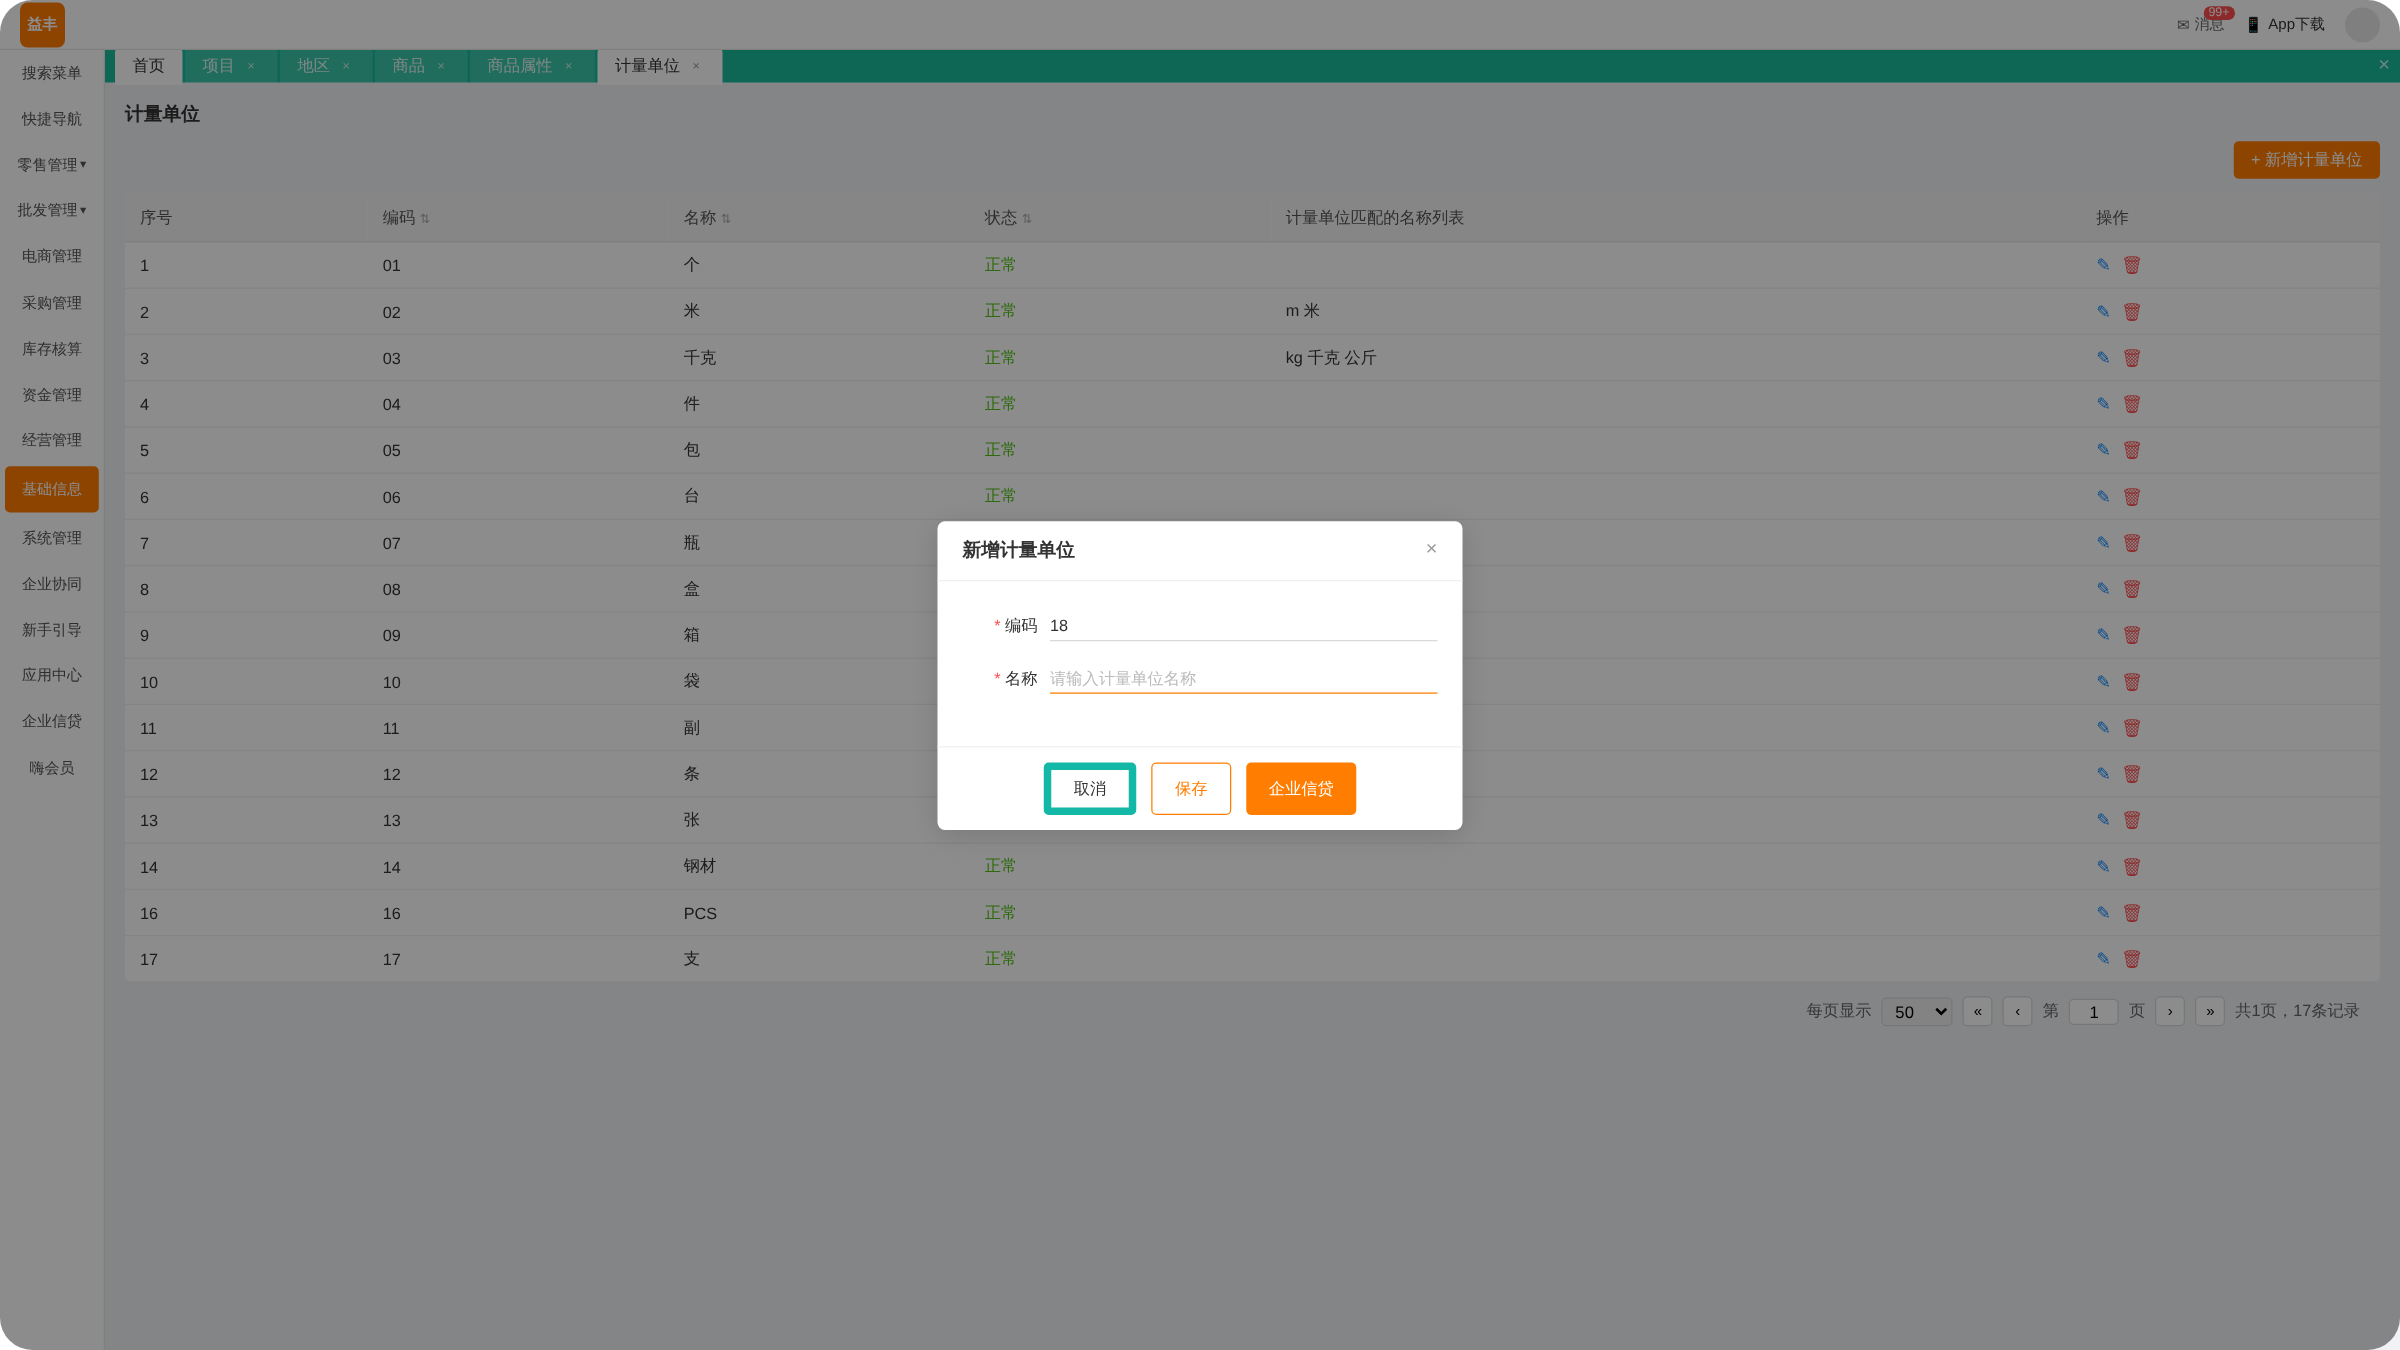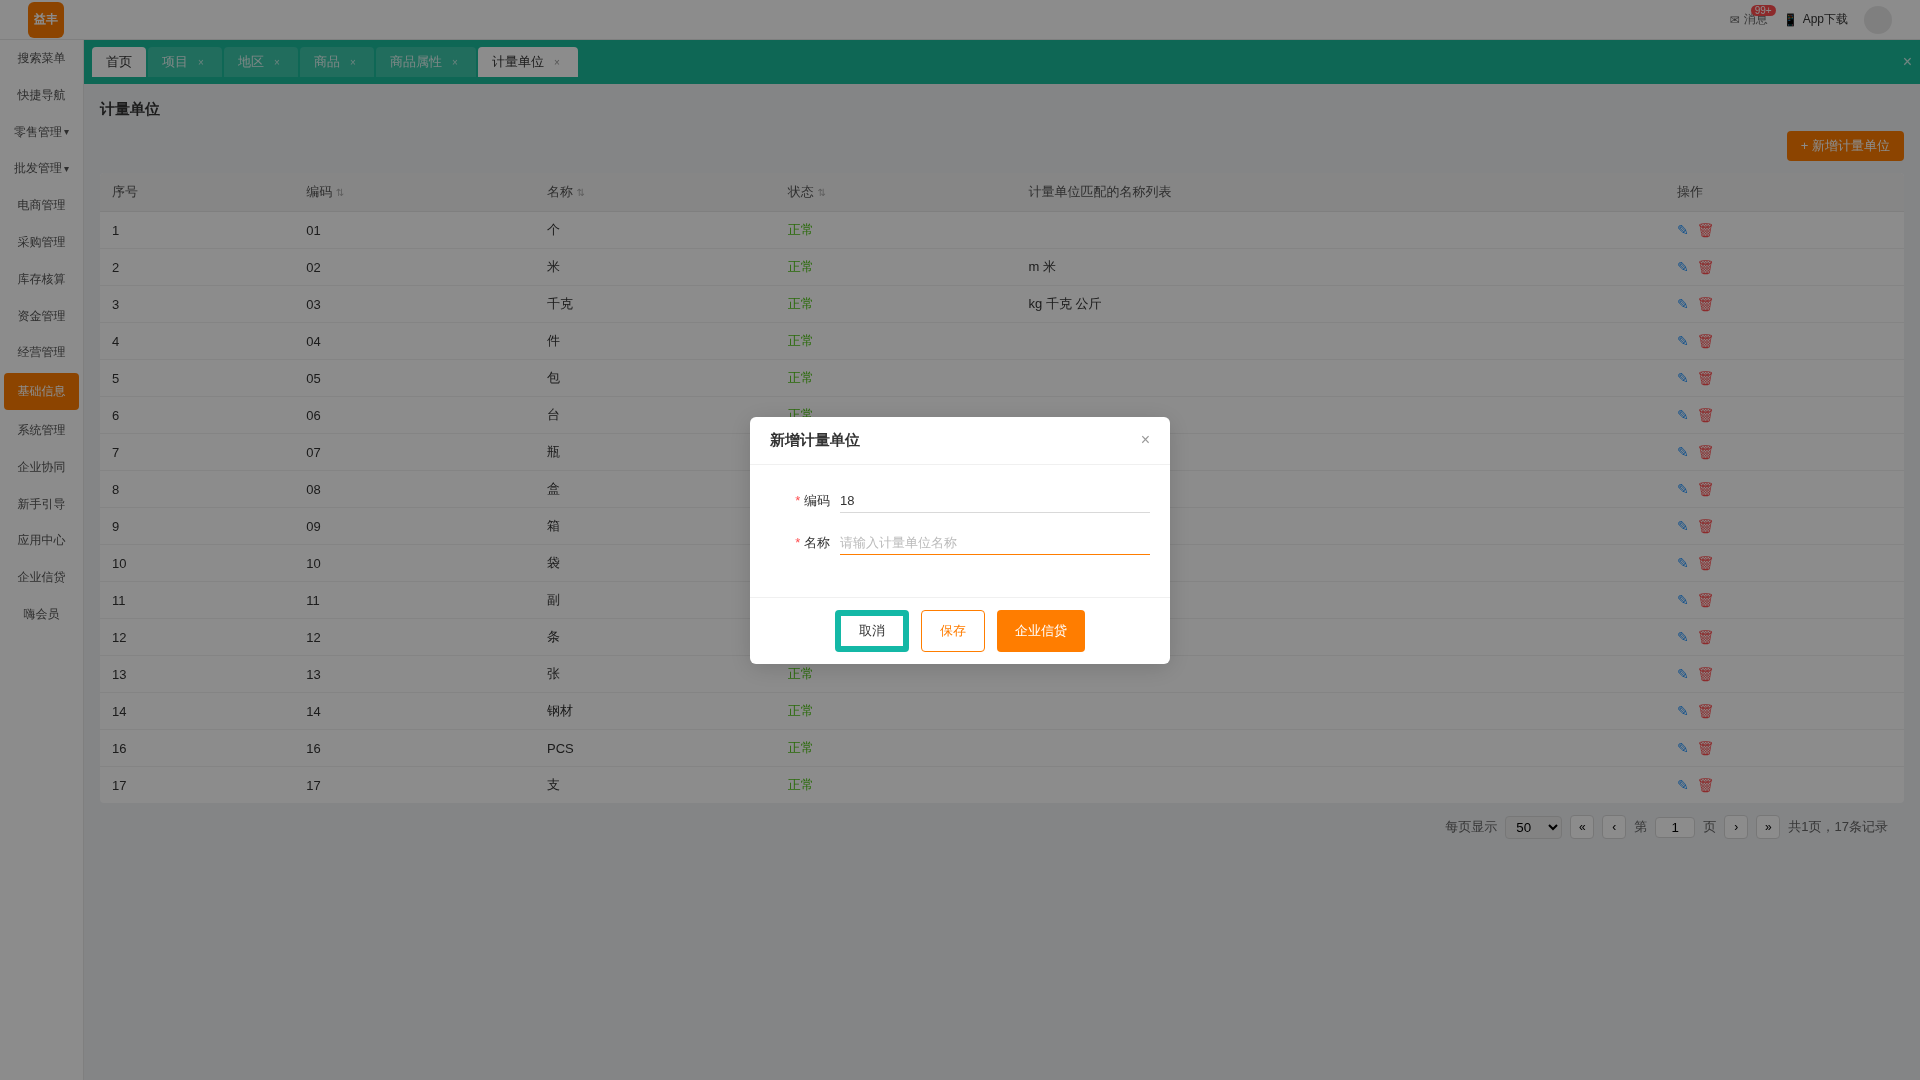--- a/index.html
+++ b/index.html
@@ -1,19 +1,19 @@
 <!DOCTYPE html>
 <html><head>
   <meta charset="utf-8">
   <style>
     * { box-sizing: border-box; margin: 0; padding: 0; }
     body { font-family: "Microsoft YaHei", "PingFang SC", sans-serif; font-size: 13px; background: #f0f2f5; color: #333; height: 1080px; width: 1920px; overflow: hidden; display: flex; flex-direction: column; }
 
     
-    .top-bar { height: 40px; background: #fff; display: flex; align-items: center; padding: 0 28px; border-bottom: 1px solid #e8e8e8; flex-shrink: 0; }
+    .top-bar { height: 40px; background: #fff; display: flex; align-items: center; padding: 0 16px; border-bottom: 1px solid #e8e8e8; flex-shrink: 0; }
     .logo-area { display: flex; align-items: center; gap: 8px; width: 84px; }
     .logo-icon { width: 36px; height: 36px; background: #ff7d00; border-radius: 6px; display: flex; align-items: center; justify-content: center; color: white; font-size: 12px; font-weight: bold; }
     .logo-text { color: #ff7d00; font-size: 13px; font-weight: bold; }
     .top-bar-right { margin-left: auto; display: flex; align-items: center; gap: 16px; }
     .top-badge { position: relative; display: flex; align-items: center; gap: 4px; color: #666; font-size: 12px; }
     .badge-num { background: #ff4d4f; color: white; border-radius: 8px; padding: 0 4px; font-size: 10px; position: absolute; top: -6px; right: -8px; }
     .app-download { color: #333; font-size: 12px; display: flex; align-items: center; gap: 4px; }
     .avatar { width: 28px; height: 28px; background: #e8e8e8; border-radius: 50%; }
 
     
@@ -22,21 +22,21 @@
     
     .sidebar { width: 84px; background: #fff; border-right: 1px solid #e8e8e8; display: flex; flex-direction: column; flex-shrink: 0; overflow-y: auto; }
     .sidebar-item { padding: 10px 4px; text-align: center; cursor: pointer; color: #555; font-size: 12px; line-height: 1.4; }
     .sidebar-item.active { background: #ff7d00; color: white; border-radius: 4px; margin: 2px 4px; }
     .sidebar-item-with-arrow { display: flex; align-items: center; justify-content: center; gap: 2px; text-align: center; }
 
     
     .content-area { flex: 1; display: flex; flex-direction: column; overflow: hidden; }
 
     
-    .tab-bar { height: 44px; background: #1abc9c; display: flex; align-items: center; padding: 0 8px; gap: 2px; flex-shrink: 0; }
+    .tab-bar { height: 26px; background: #1abc9c; display: flex; align-items: center; padding: 0 8px; gap: 2px; flex-shrink: 0; }
     .tab { padding: 6px 14px; border-radius: 4px 4px 0 0; display: flex; align-items: center; gap: 6px; cursor: pointer; font-size: 13px; color: rgba(255,255,255,0.85); background: rgba(255,255,255,0.15); }
     .tab.active { background: #fff; color: #333; }
     .tab-close { width: 14px; height: 14px; display: flex; align-items: center; justify-content: center; border-radius: 50%; font-size: 10px; color: rgba(255,255,255,0.7); }
     .tab.active .tab-close { color: #999; }
     .tab-close-global { margin-left: auto; color: rgba(255,255,255,0.8); cursor: pointer; font-size: 16px; }
 
     
     .page-content { flex: 1; padding: 16px; overflow-y: auto; position: relative; }
     .page-title { font-size: 15px; font-weight: bold; color: #333; margin-bottom: 12px; }
 
@@ -56,21 +56,21 @@
     .action-btn { color: #1890ff; cursor: pointer; font-size: 14px; }
     .action-btn.delete { color: #ff4d4f; }
 
     
     .pagination { display: flex; align-items: center; justify-content: flex-end; padding: 12px 16px; gap: 8px; font-size: 13px; color: #666; }
     .page-size-select { border: 1px solid #d9d9d9; padding: 2px 6px; border-radius: 4px; }
     .page-btn { width: 24px; height: 24px; border: 1px solid #d9d9d9; background: #fff; border-radius: 4px; cursor: pointer; display: flex; align-items: center; justify-content: center; font-size: 12px; }
     .page-input { width: 40px; border: 1px solid #d9d9d9; padding: 2px 4px; border-radius: 4px; text-align: center; }
 
     
-    .overlay { position: fixed; top: 0; left: 0; width: 100%; height: 100%; background: rgba(0,0,0,0.45); z-index: 100; display: flex; align-items: center; justify-content: center; }
+    .overlay { position: fixed; top: 0; left: 0; width: 100%; height: 100%; background: rgba(0,0,0,0.45); z-index: 100; display: flex; align-items: center; justify-content: center; border-radius: 26px; }
 
     
     .modal { background: #fff; border-radius: 6px; width: 420px; box-shadow: 0 4px 24px rgba(0,0,0,0.15); z-index: 101; }
     .modal-header { padding: 14px 20px; border-bottom: 1px solid #f0f0f0; display: flex; align-items: center; justify-content: space-between; }
     .modal-title { font-size: 15px; font-weight: 600; color: #333; }
     .modal-close { cursor: pointer; color: #999; font-size: 16px; }
     .modal-body { padding: 24px 20px; }
     .form-row { display: flex; align-items: center; margin-bottom: 18px; }
     .form-label { width: 60px; text-align: right; color: #333; font-size: 13px; margin-right: 10px; flex-shrink: 0; }
     .form-label.required::before { content: "* "; color: #ff4d4f; }

